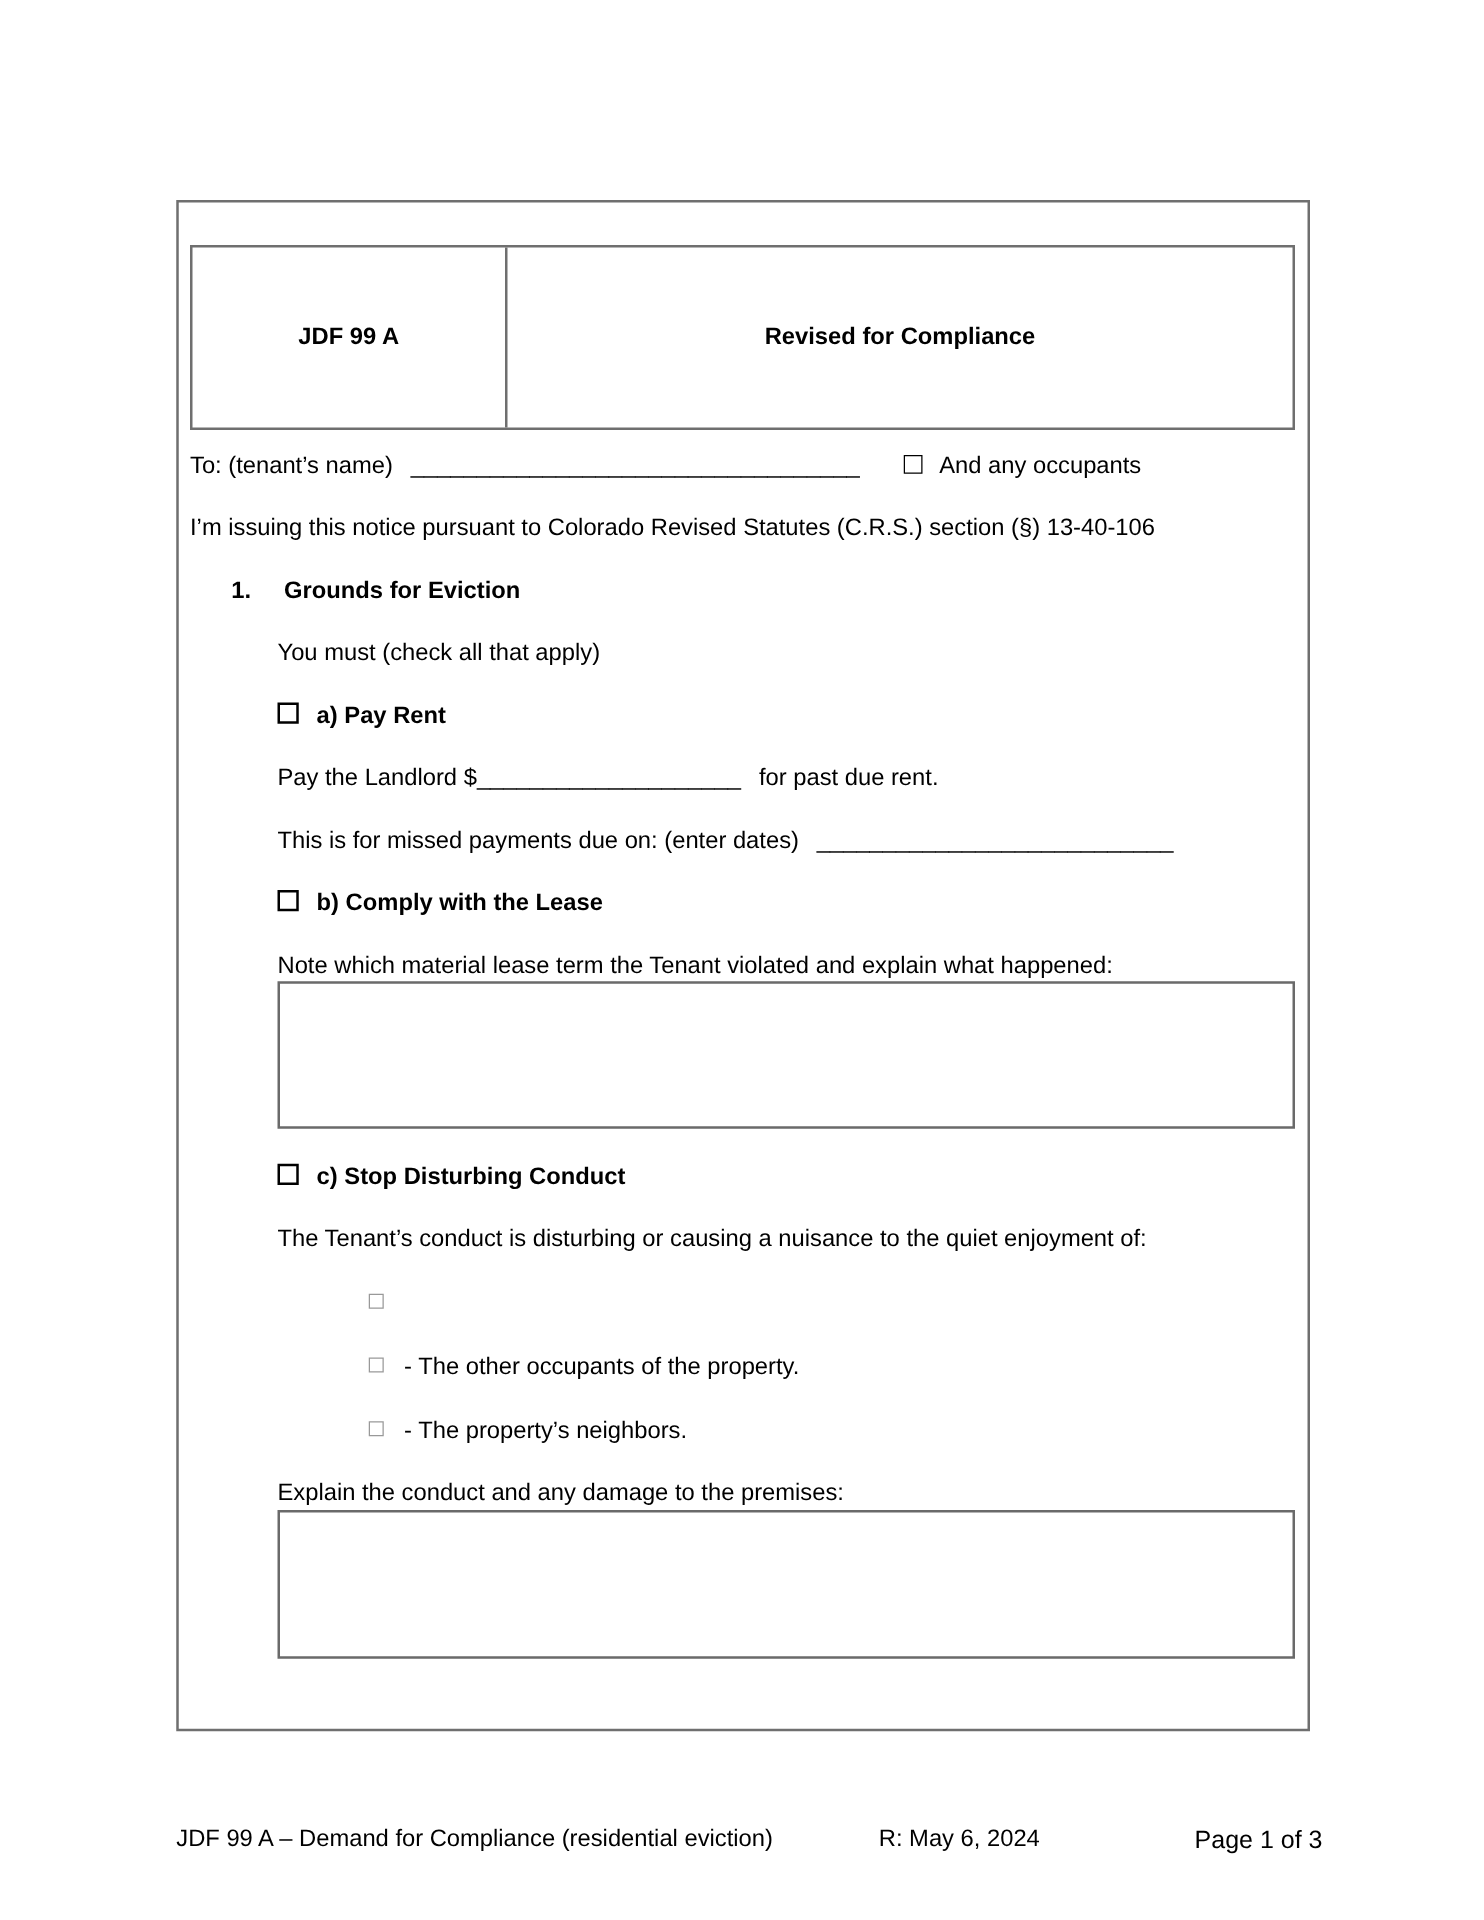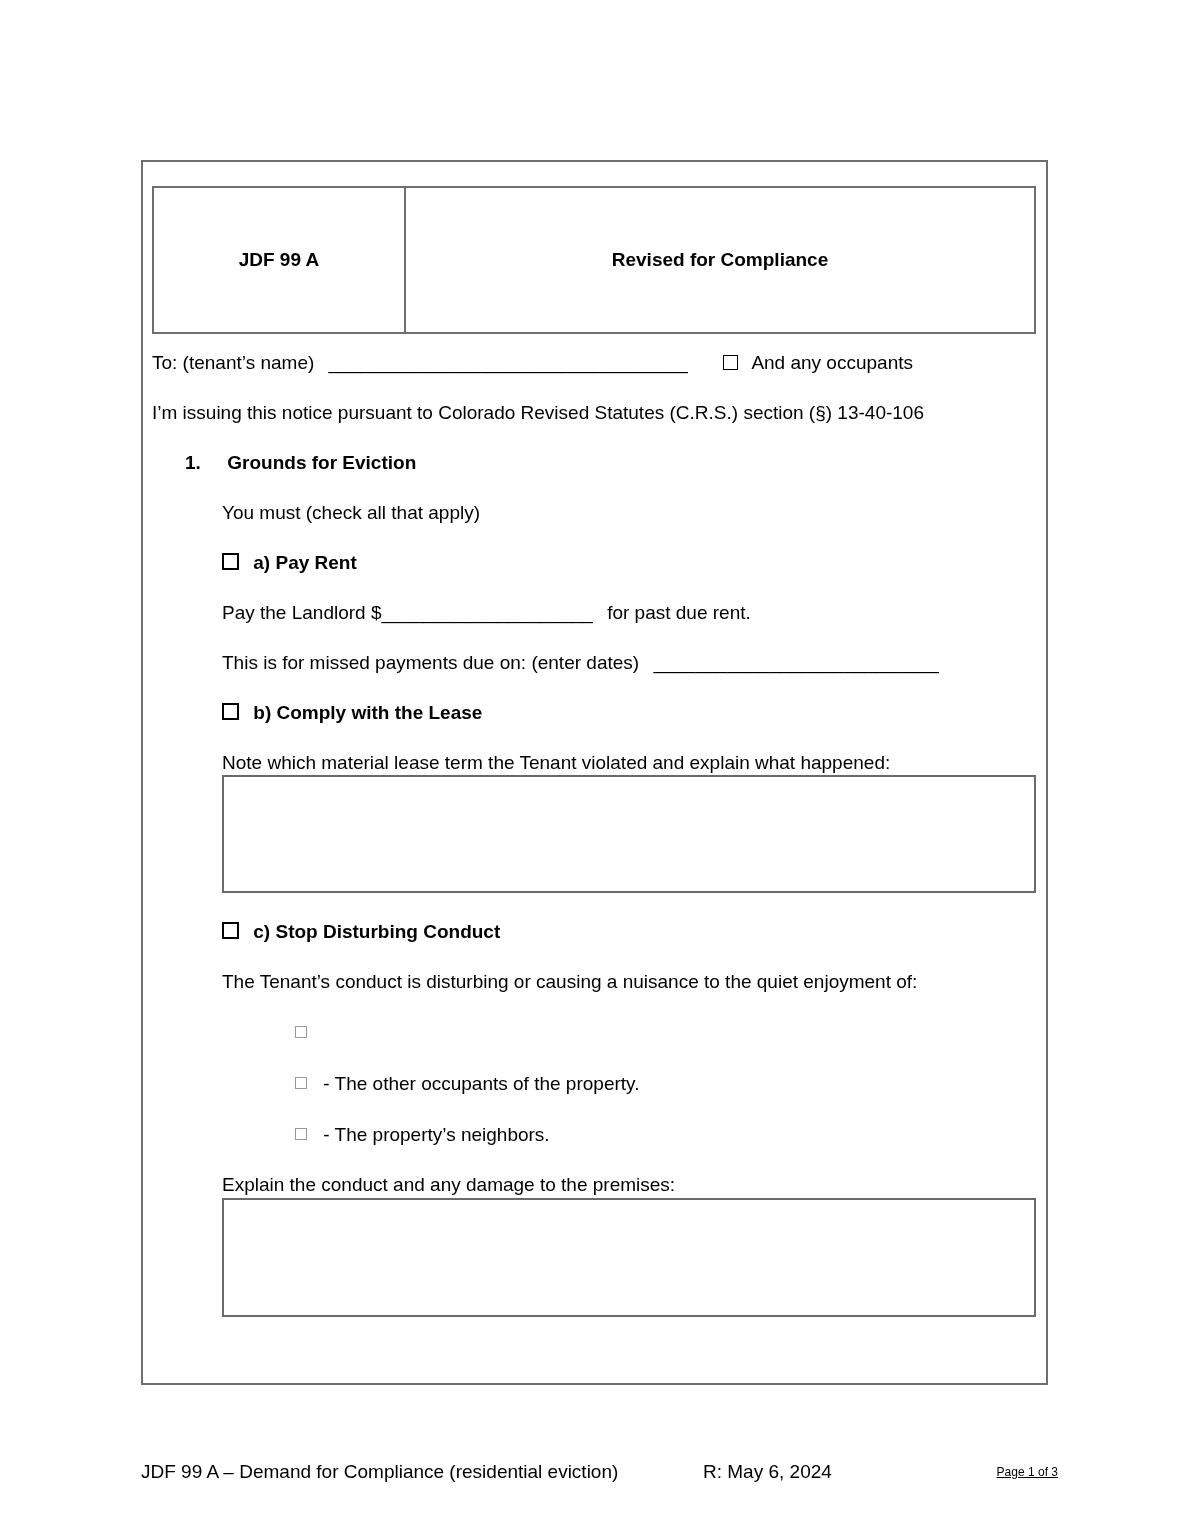--- a/index.html
+++ b/index.html
@@ -5,21 +5,21 @@
   html, body { margin: 0; padding: 0; background: #ffffff; }
   body {
     width: 1187px; height: 1536px; position: relative;
     font-family: "Liberation Sans", sans-serif;
     font-size: 19px; color: #000; overflow: hidden;
   }
   .main-box {
     position: absolute; left: 141px; top: 160px;
     width: 907px; height: 1225px;
     border: 2px solid #6f6f6f; box-sizing: border-box;
-    padding: 24px 10px 0 9px;
+    padding: 34px 10px 0 9px;
   }
   .header-table {
     display: flex; width: 884px; height: 148px;
     border: 2px solid #6f6f6f; box-sizing: border-box;
     font-weight: bold;
   }
   .header-cell-left {
     width: 250px; border-right: 2px solid #6f6f6f;
     display: flex; align-items: center; justify-content: center;
   }
@@ -52,21 +52,21 @@
     margin-left: 70px; width: 814px; box-sizing: border-box;
     border: 2px solid #6a6a6a; background: #fff;
   }
   .textbox.box1 { height: 118px; margin-top: -1px; }
   .textbox.box2 { height: 119px; margin-top: 0px; }
   .after-box { margin-top: 26px; }
   .sub-line { margin-top: 25px; }
   .footer { position: absolute; left: 0; top: 1459px; width: 1187px; line-height: 26px; }
   .footer-title { position: absolute; left: 141px; }
   .footer-rev { position: absolute; left: 703px; }
-  .footer-page { position: absolute; right: 129px; font-size: 12px; text-decoration: underline; }
+  .footer-page { position: absolute; right: 129px; font-size: 20px; }
 </style>
 </head>
 <body>
 
 <div class="main-box">
 
   <div class="header-table">
     <div class="header-cell-left">
       <span>JDF 99 A</span>
     </div>

